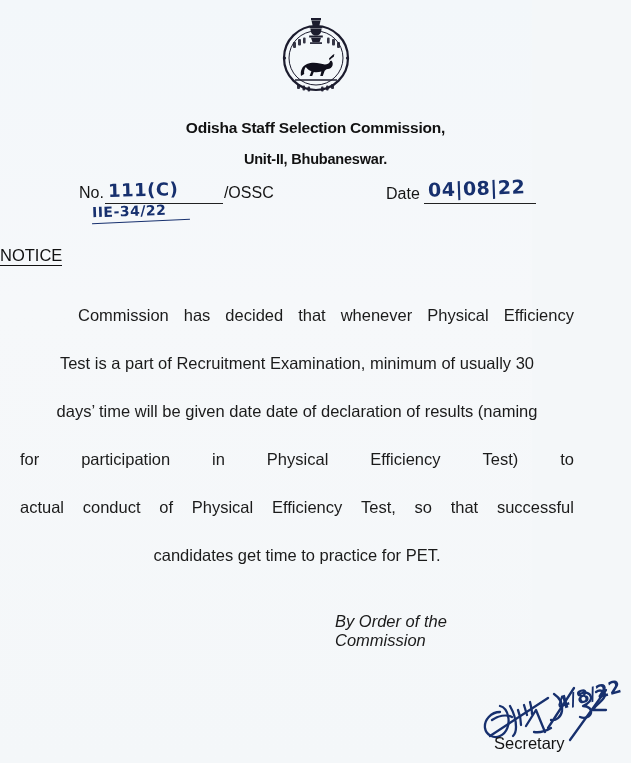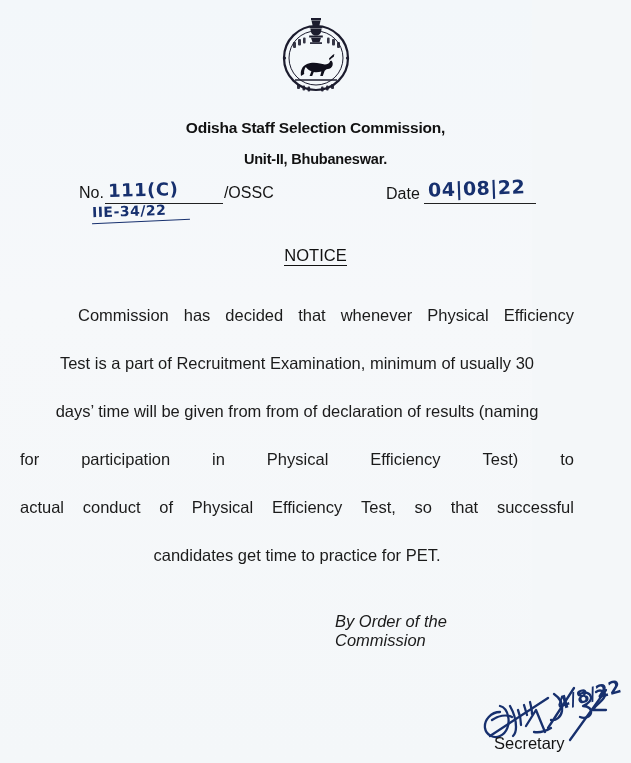--- a/index.html
+++ b/index.html
@@ -145,21 +145,21 @@
     transform: rotate(-2deg);
     white-space: nowrap;
   }
 
   
   .notice {
     position: absolute;
     left: 0;
     top: 246px;
     width: 631px;
-    text-align: center;
+    text-align: left;
     font-size: 16.5px;
     color: #111;
   }
   .notice span {
     border-bottom: 1.4px solid #111;
     padding-bottom: 1px;
   }
 
   
   .body-text {
@@ -309,21 +309,21 @@
     <div class="bline just indent">
       <span>Commission</span>
       <span>has</span>
       <span>decided</span>
       <span>that</span>
       <span>whenever</span>
       <span>Physical</span>
       <span>Efficiency</span>
     </div>
     <div class="bline">Test is a part of Recruitment Examination, minimum of usually 30</div>
-    <div class="bline">days’ time will be given from from of declaration of results (naming</div>
+    <div class="bline">days’ time will be given date date of declaration of results (naming</div>
     <div class="bline just">
       <span>for</span>
       <span>participation</span>
       <span>in</span>
       <span>Physical</span>
       <span>Efficiency</span>
       <span>Test)</span>
       <span>to</span>
     </div>
     <div class="bline just">

